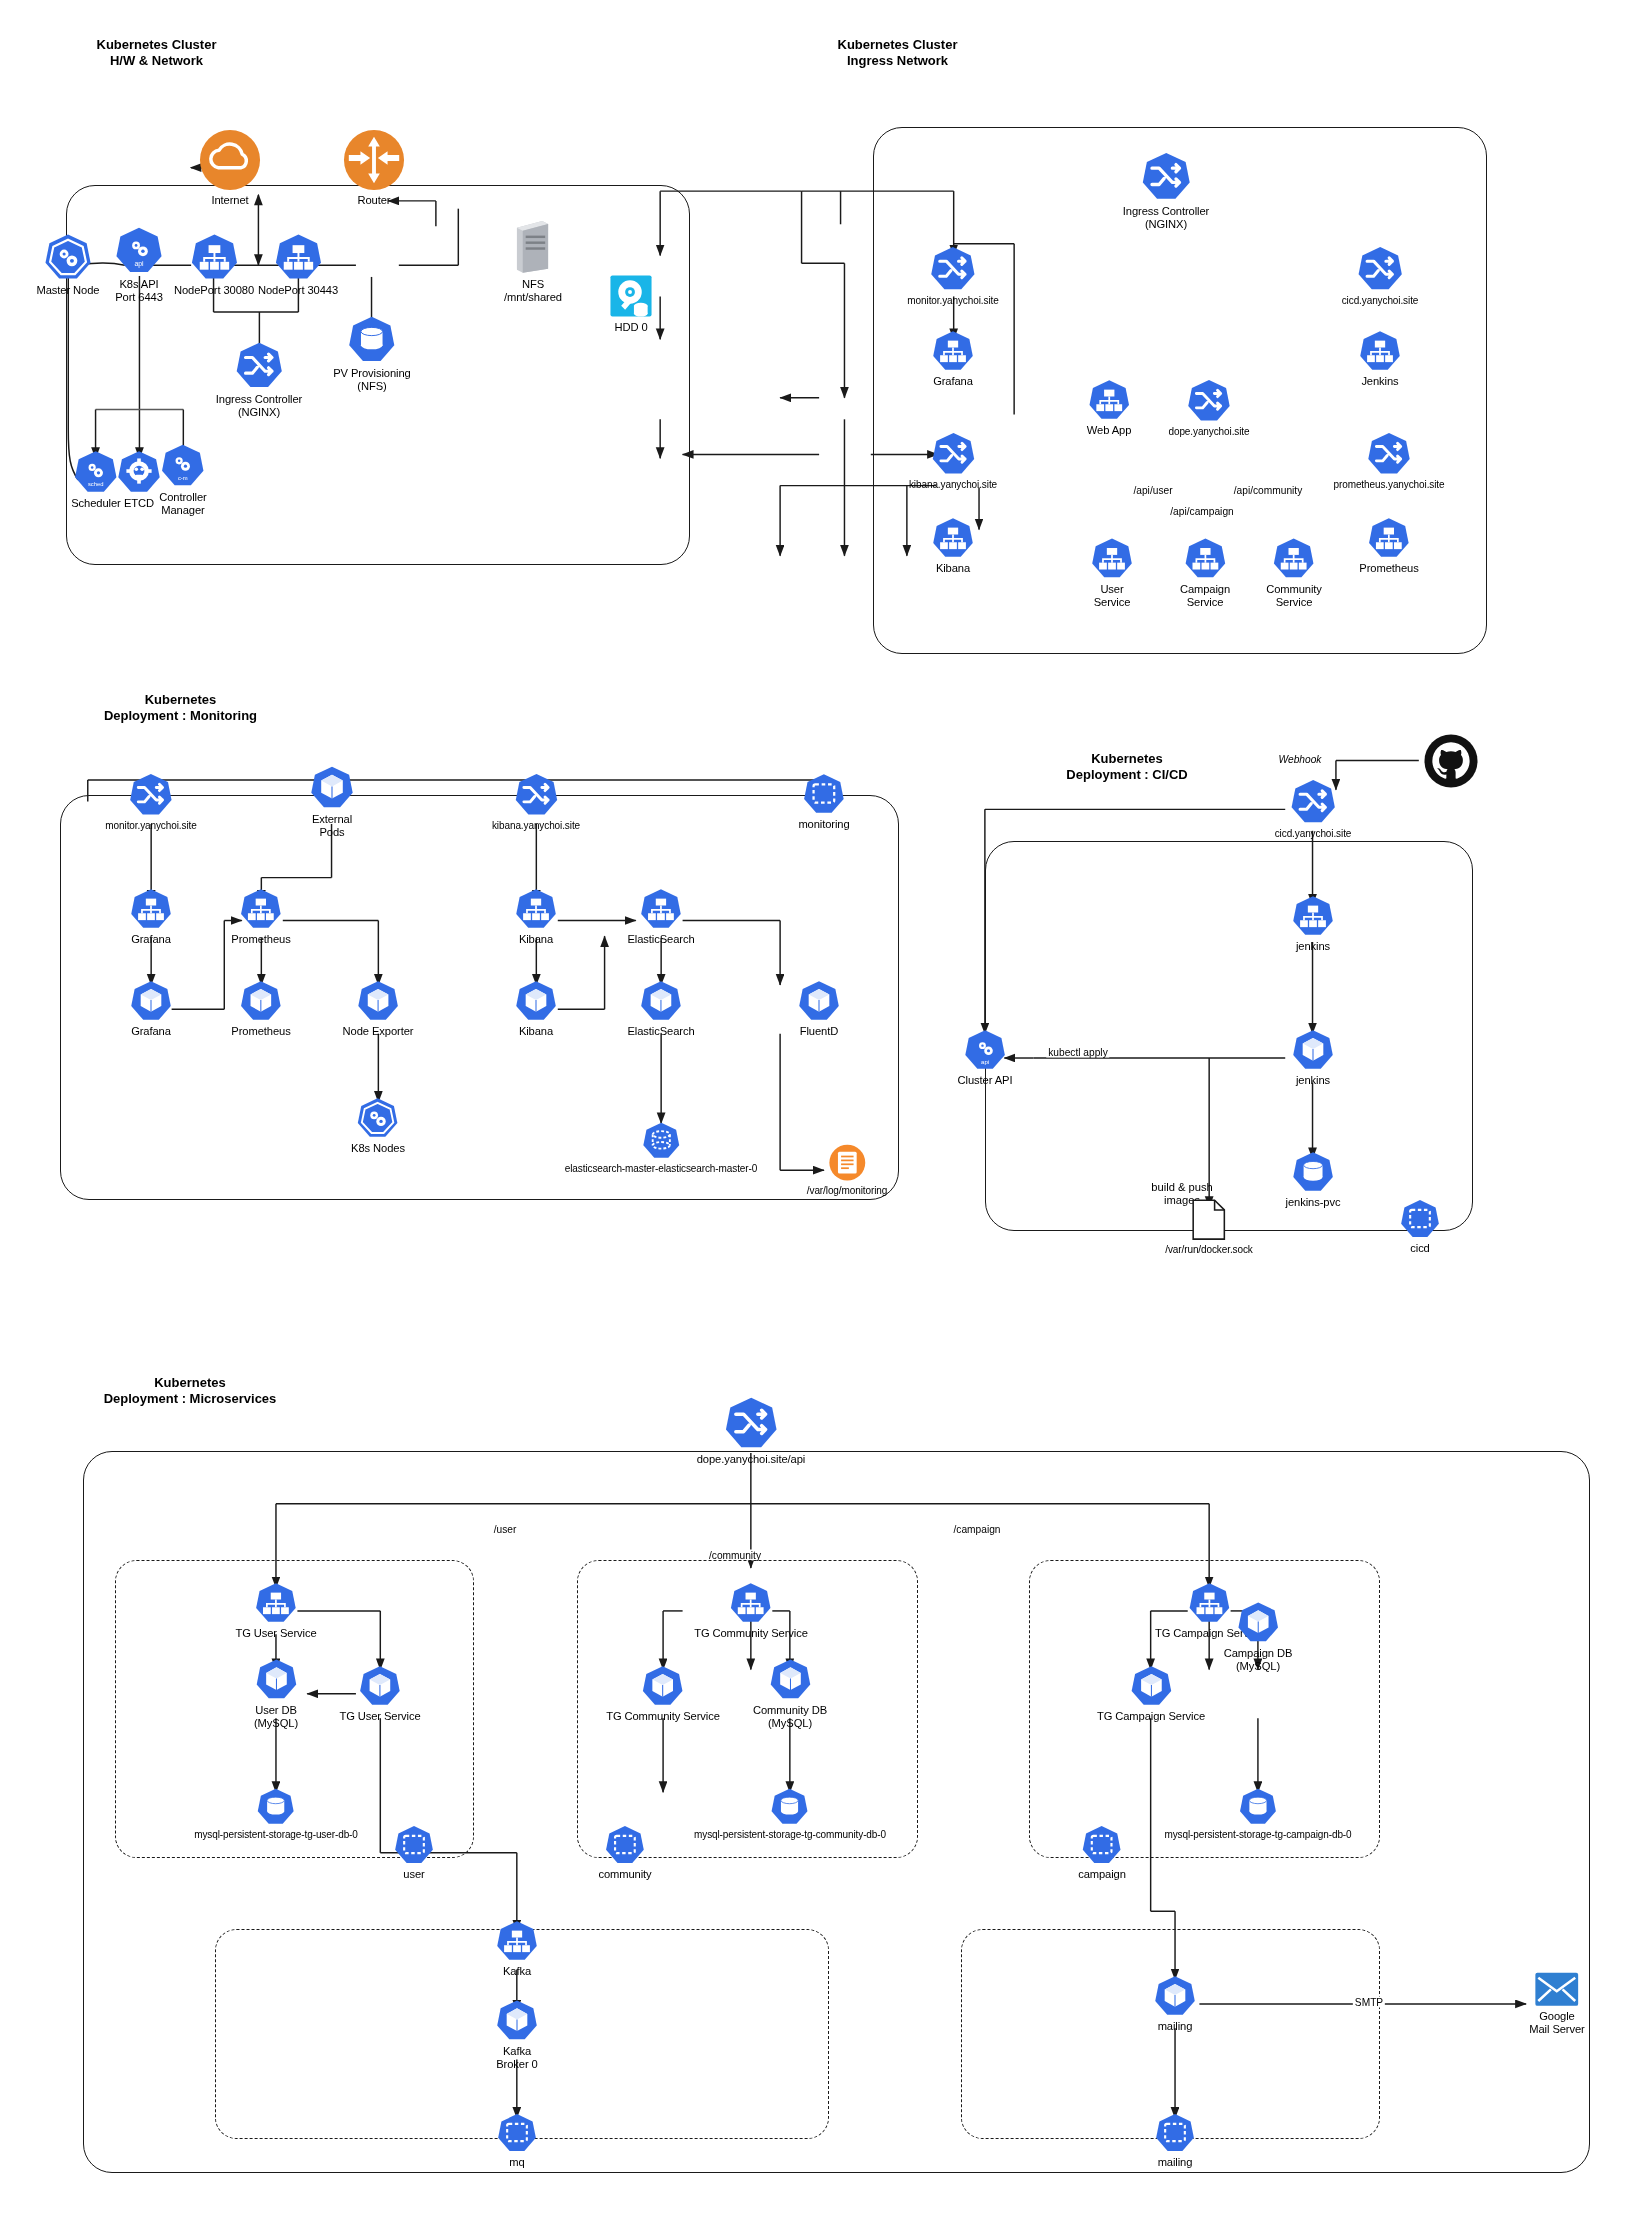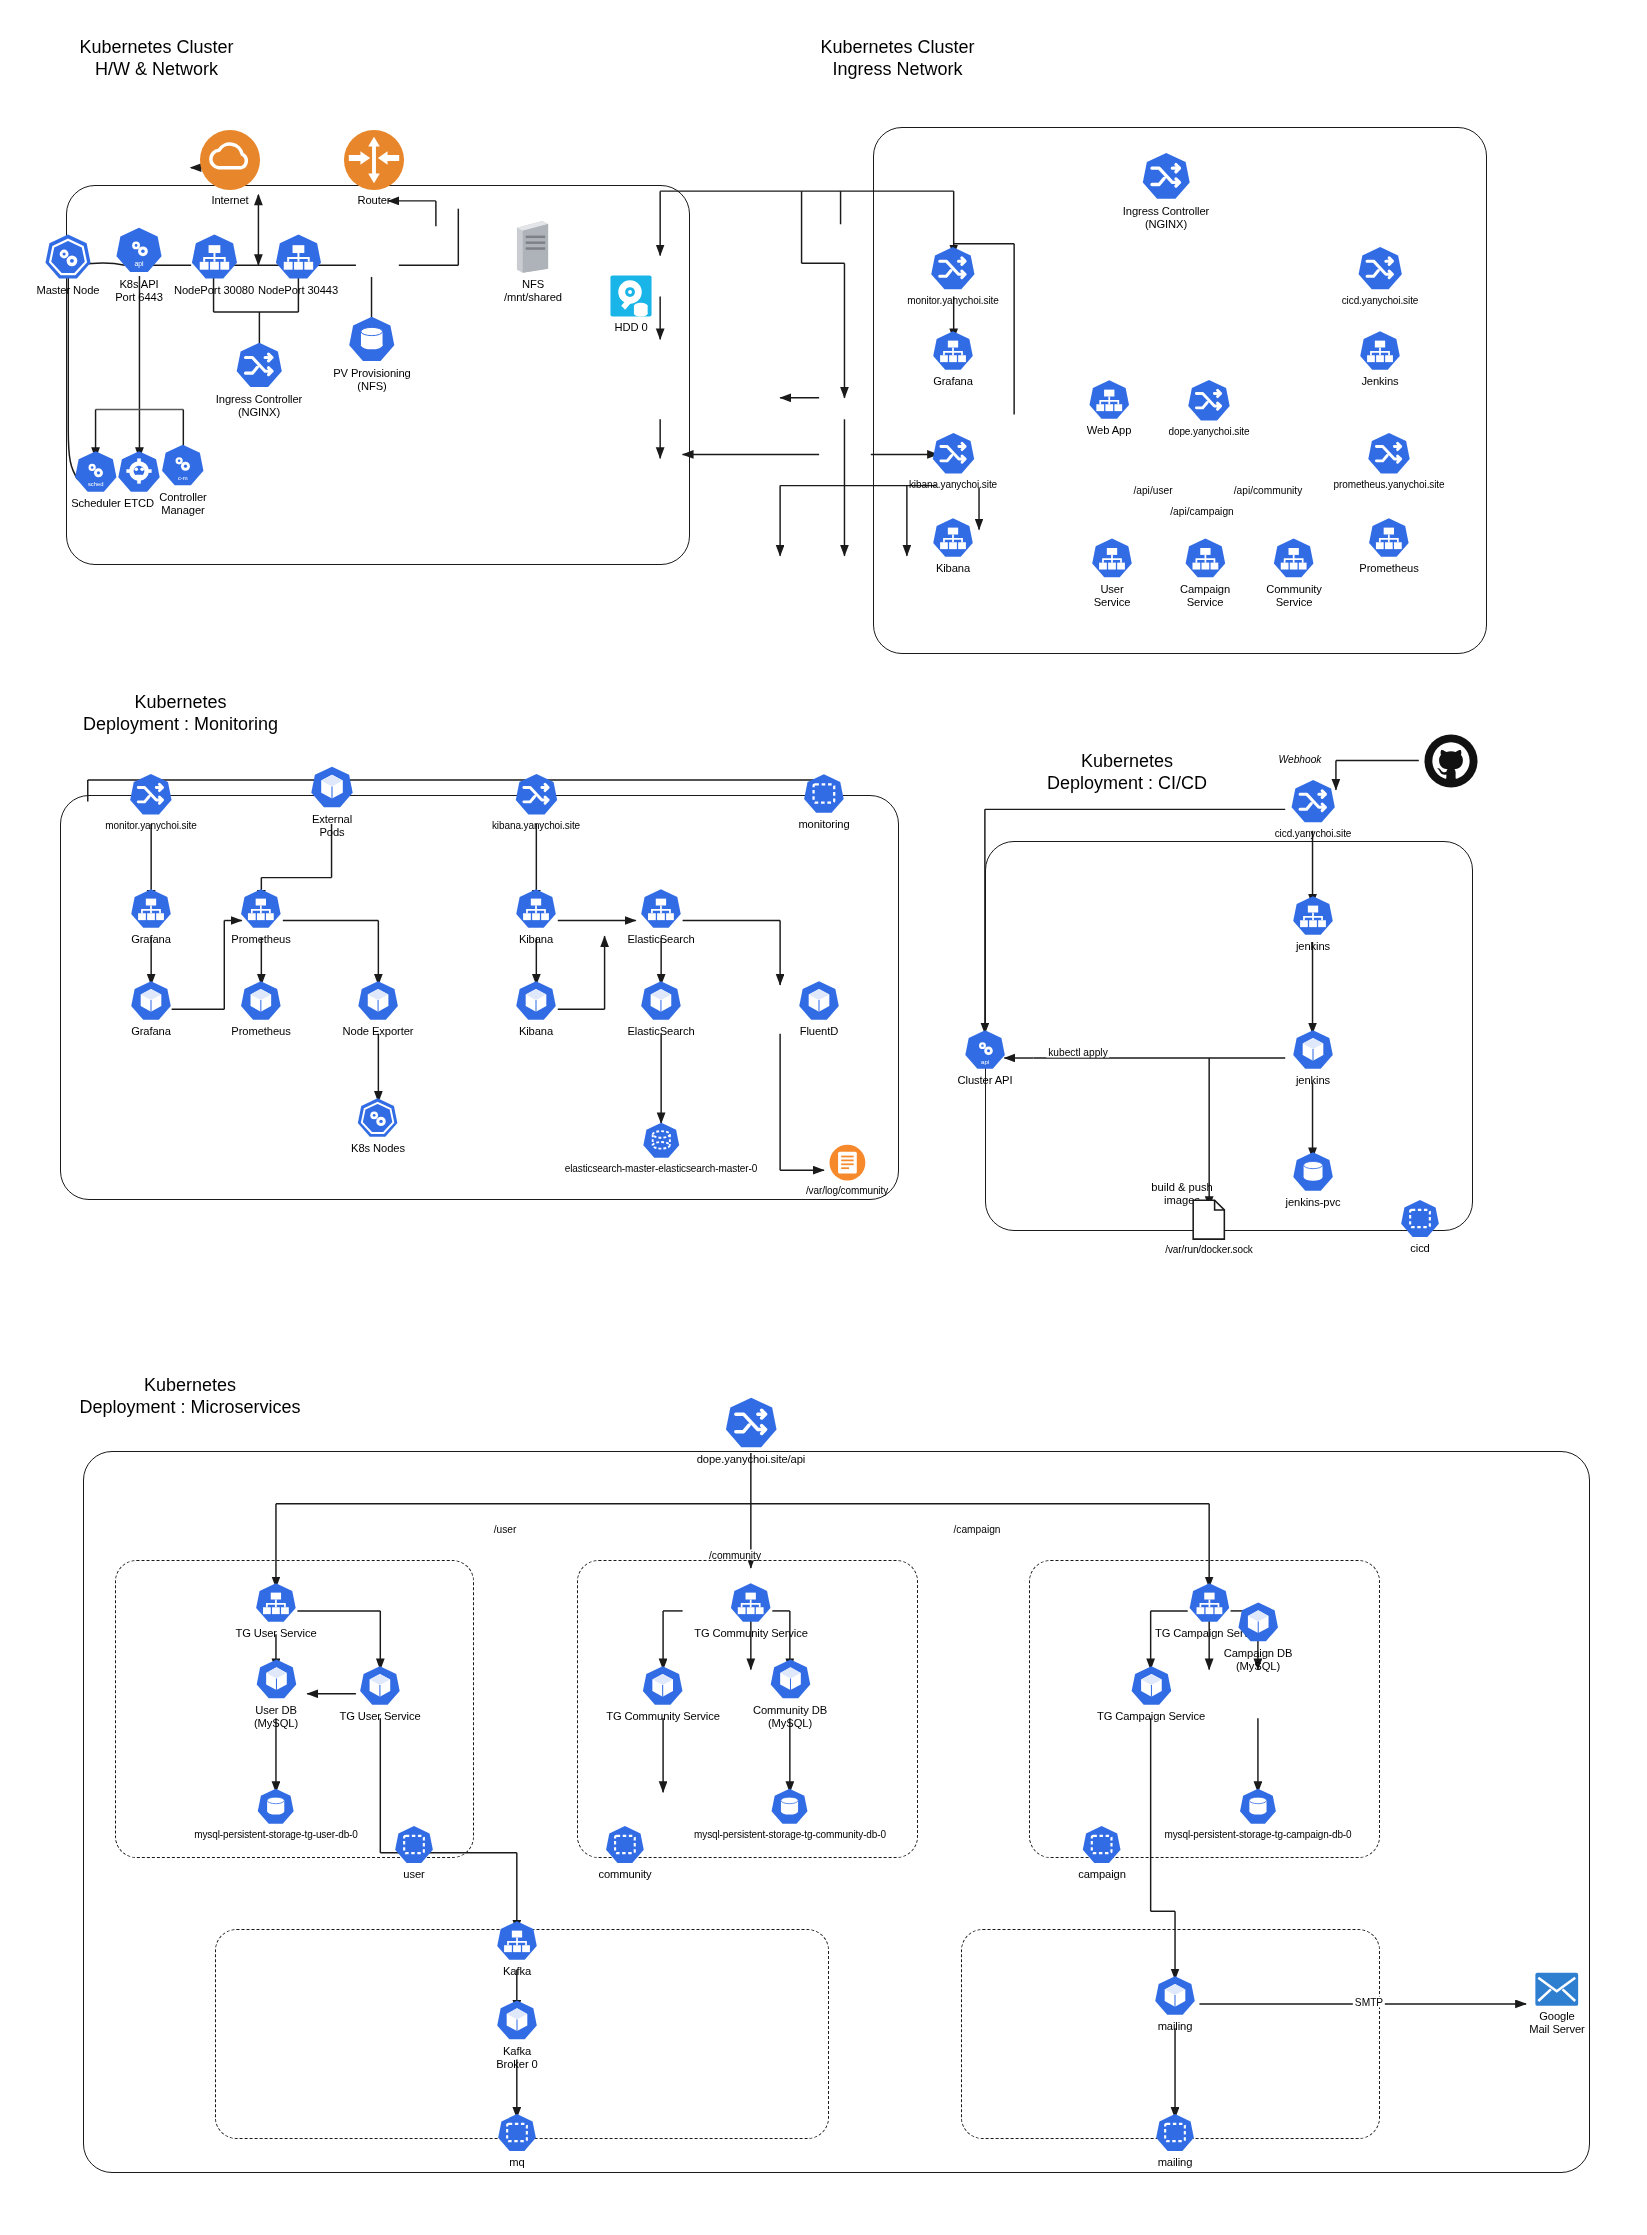--- a/index.html
+++ b/index.html
@@ -10,22 +10,22 @@
   }
   #page {
     position: relative;
     width: 1647px;
     height: 2235px;
     overflow: hidden;
     background: #ffffff;
   }
   .panel-title {
     position: absolute;
-    font-weight: normal;
-    font-size: 18px;
+    font-weight: bold;
+    font-size: 13px;
     color: #000;
     text-align: center;
     line-height: 1.22;
     white-space: pre-line;
   }
   .group-box {
     position: absolute;
     border: 1.6px solid #1a1a1a;
     border-radius: 29px;
     background: transparent;
@@ -785,21 +785,21 @@
 
   <div class="node" style="left:847px; top:1170px;">
     <svg class="glyph" width="39" height="39" viewBox="0 0 50 50">
       <circle cx="25" cy="25" r="23" fill="#F5892B"></circle>
       <rect x="13" y="11" width="24" height="28" rx="2" fill="#fff"></rect>
       <rect x="17" y="16" width="16" height="2.2" fill="#F5892B"></rect>
       <rect x="17" y="21" width="16" height="2.2" fill="#F5892B"></rect>
       <rect x="17" y="26" width="16" height="2.2" fill="#F5892B"></rect>
       <rect x="17" y="31" width="10" height="2.2" fill="#F5892B"></rect>
     </svg>
-    <div class="lbl small">/var/log/community</div>
+    <div class="lbl small">/var/log/monitoring</div>
   </div>
 
   <div class="panel-title" style="left:1005px; top:751px; width:244px;">Kubernetes
 Deployment : CI/CD</div>
 
   <div class="group-box" style="left:985px; top:841px; width:488px; height:390px;"></div>
 
   <div class="node" style="left:1451px; top:761px;">
     <svg class="glyph" width="55" height="55" viewBox="0 0 56 56">
       <circle cx="28" cy="28" r="27" fill="#111111"></circle>

